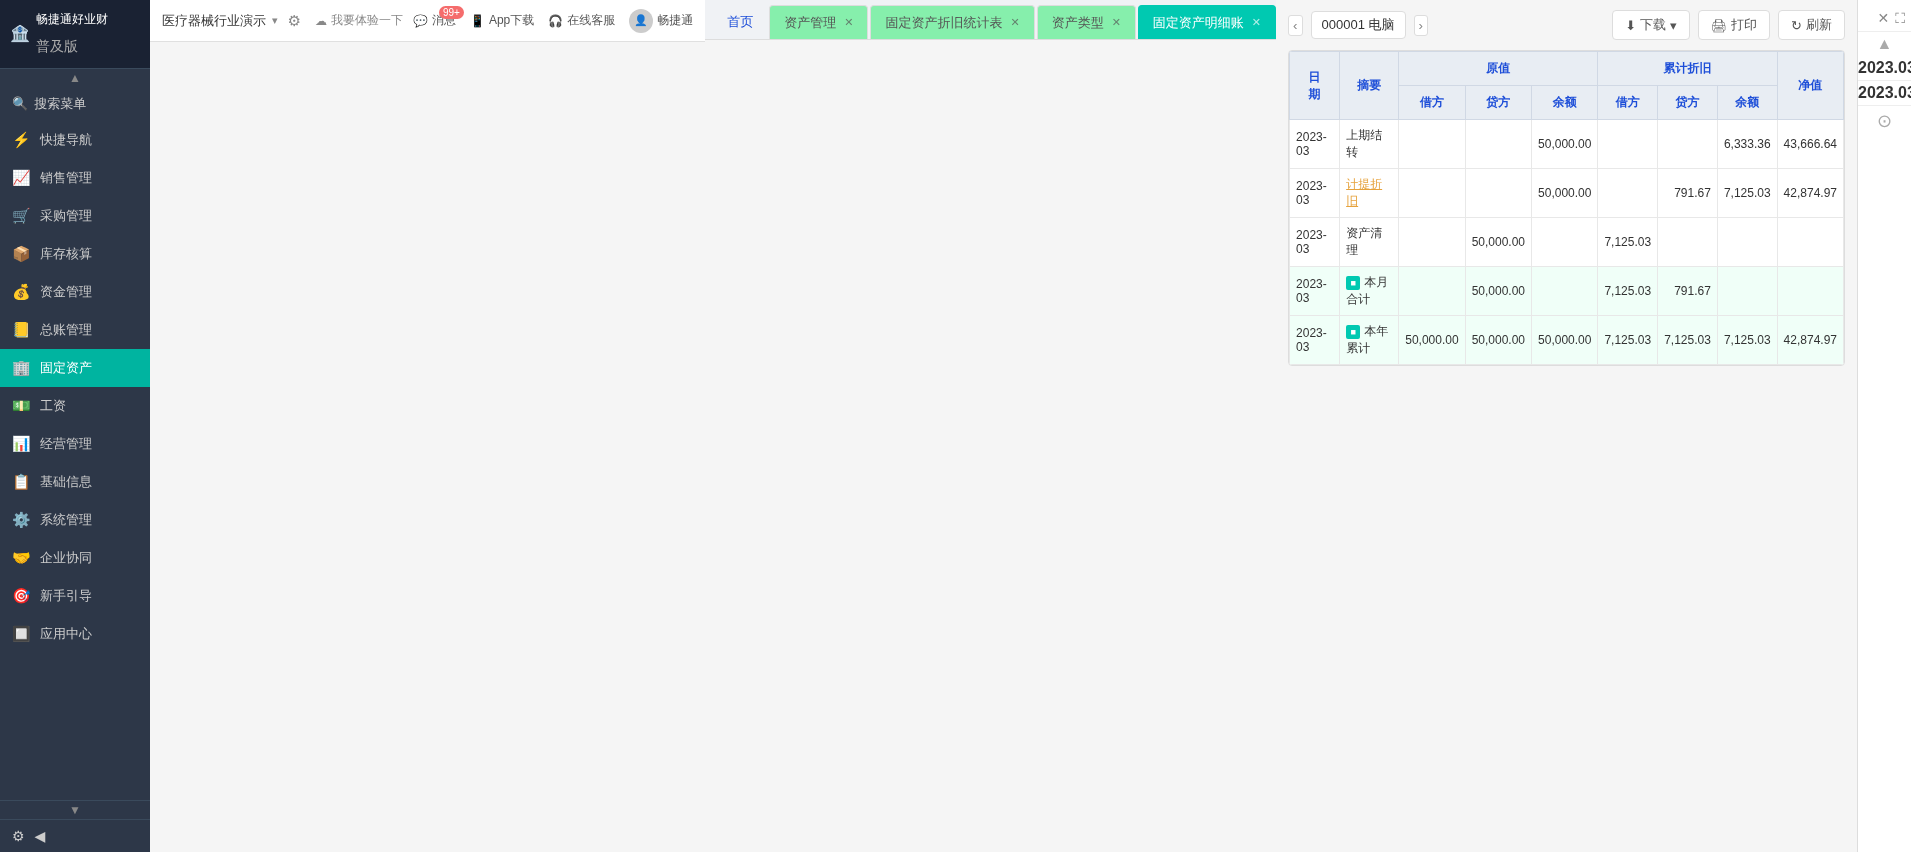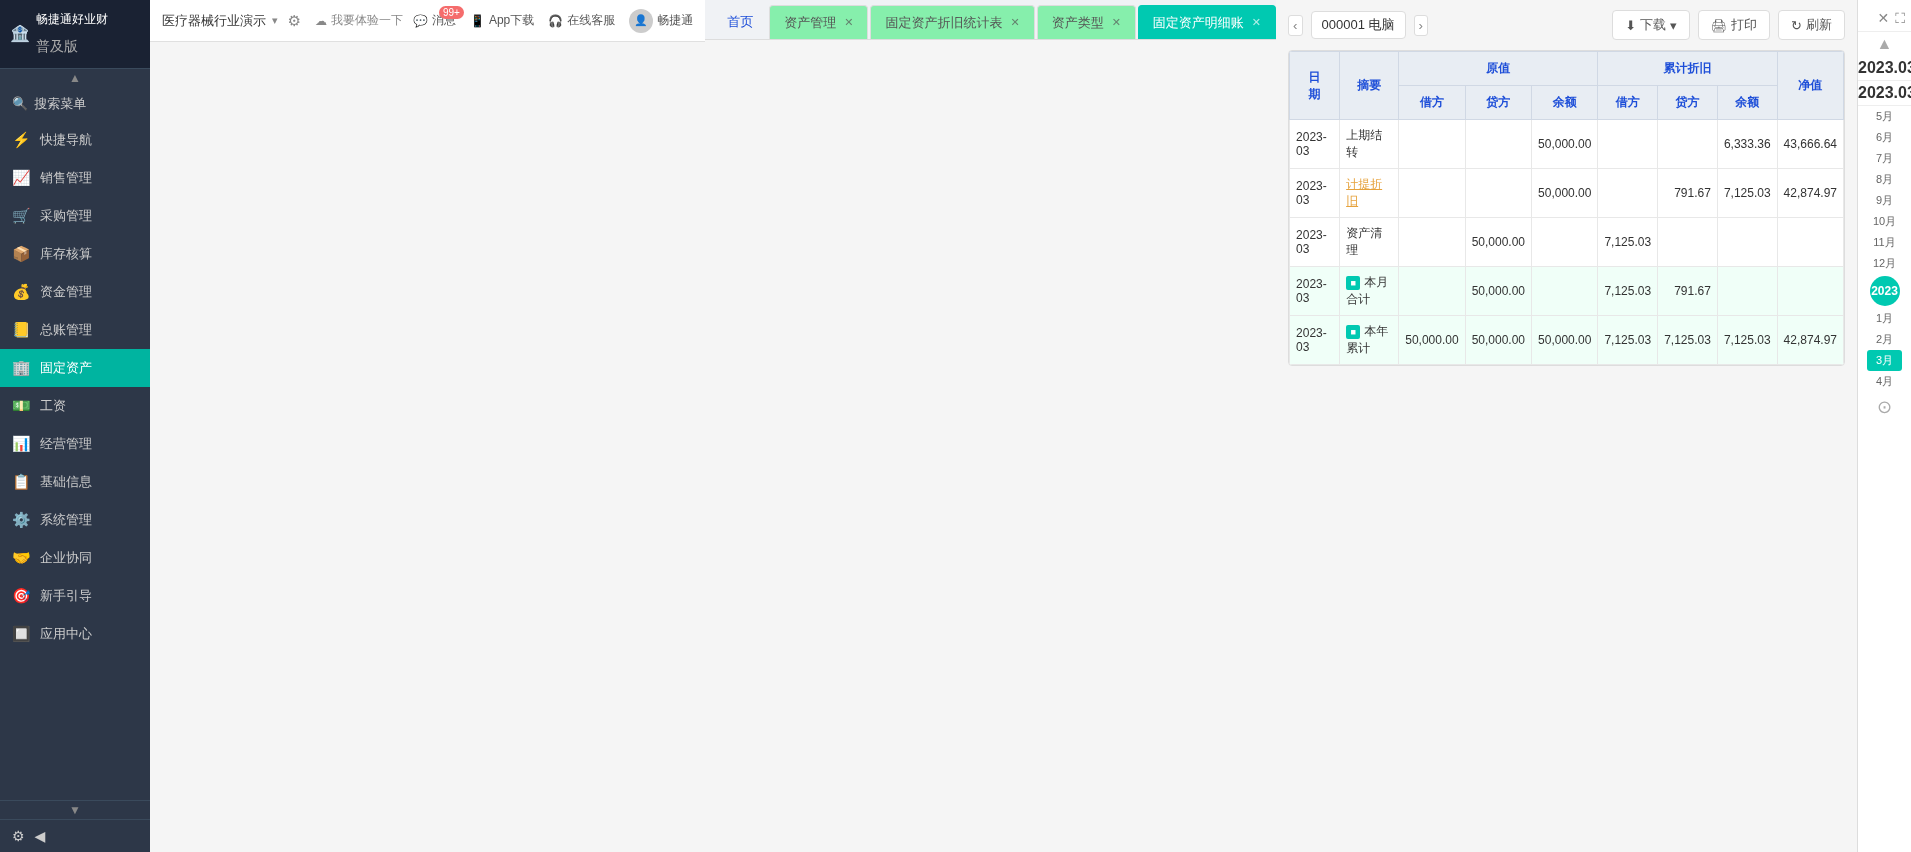--- a/index.html
+++ b/index.html
@@ -331,31 +331,16 @@
     </div>
 
     <div class="timeline-panel">
       <div class="panel-close-row">
         <span class="panel-close-btn">✕</span>
         <span class="panel-close-btn">⛶</span>
       </div>
       <div class="timeline-nav">▲</div>
       <div class="timeline-header">2023.03</div>
       <div class="timeline-header">2023.03</div>
-      <div id="timeline-months">
-          <div class="timeline-month">5月</div>
-          <div class="timeline-month">6月</div>
-          <div class="timeline-month">7月</div>
-          <div class="timeline-month">8月</div>
-          <div class="timeline-month">9月</div>
-          <div class="timeline-month">10月</div>
-          <div class="timeline-month">11月</div>
-          <div class="timeline-month">12月</div>
-          <div class="timeline-badge">2023</div>
-          <div class="timeline-month">1月</div>
-          <div class="timeline-month">2月</div>
-          <div class="timeline-month active">3月</div>
-          <div class="timeline-month">4月</div>
-        </div>
       <div class="timeline-bottom-icon">⊙</div>
     </div>
   </div>
 </div>
 
 </body></html>

